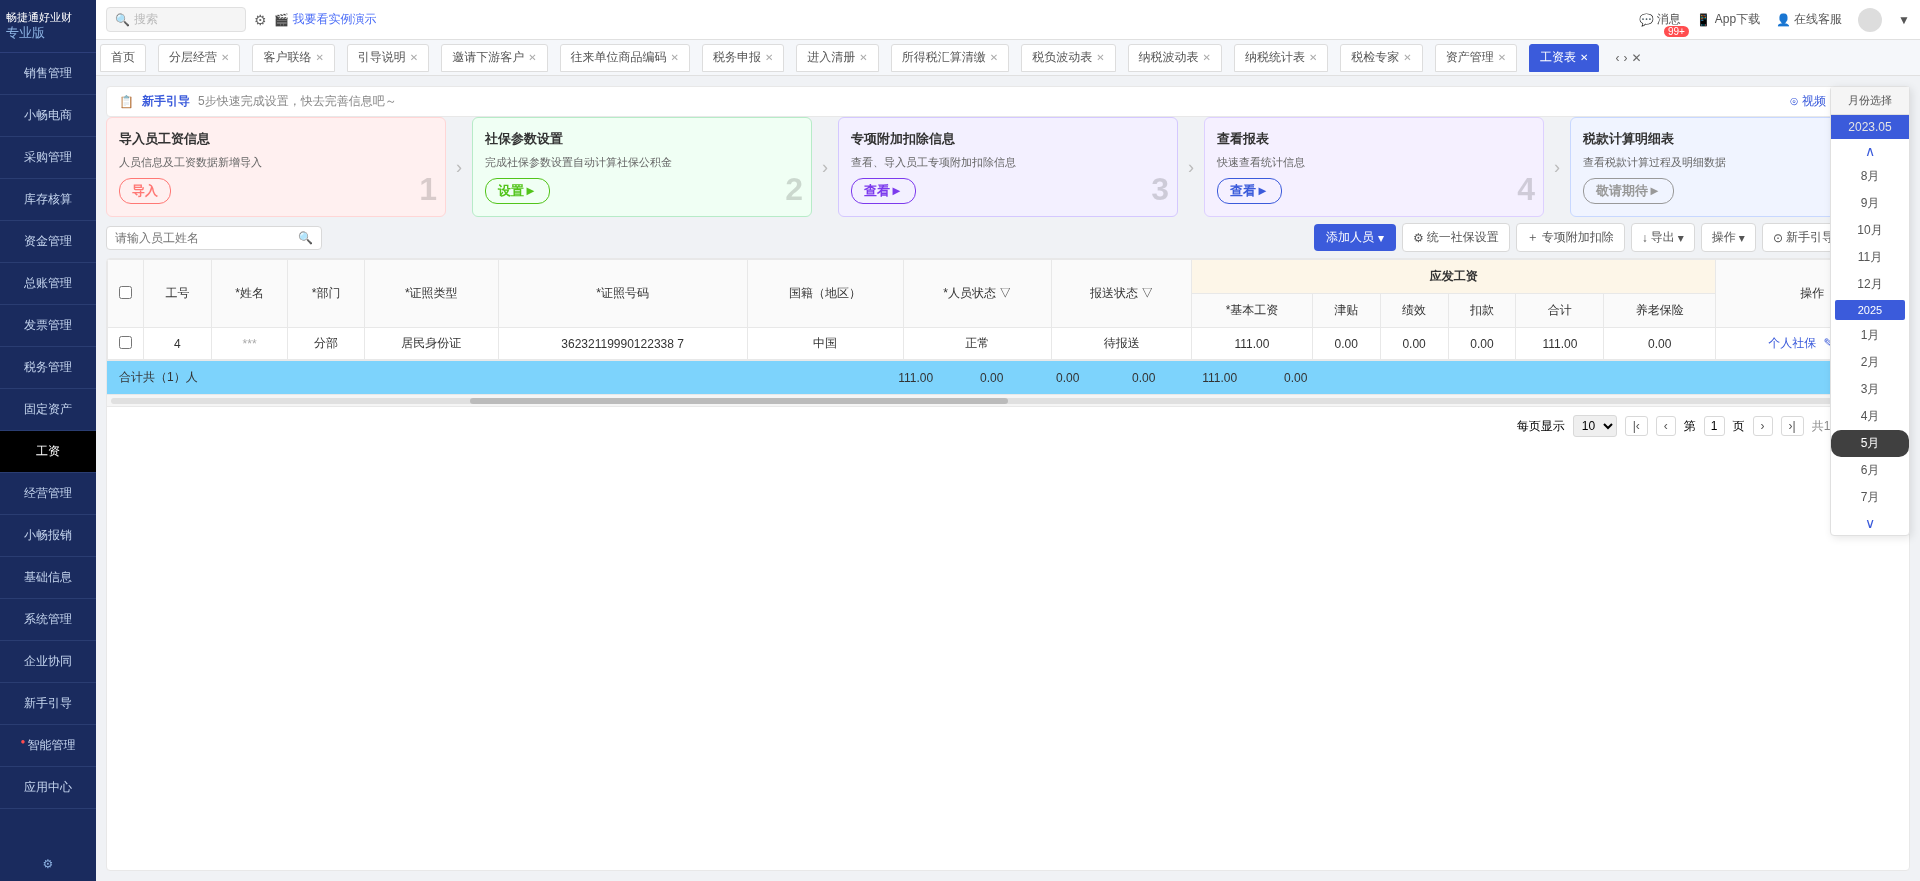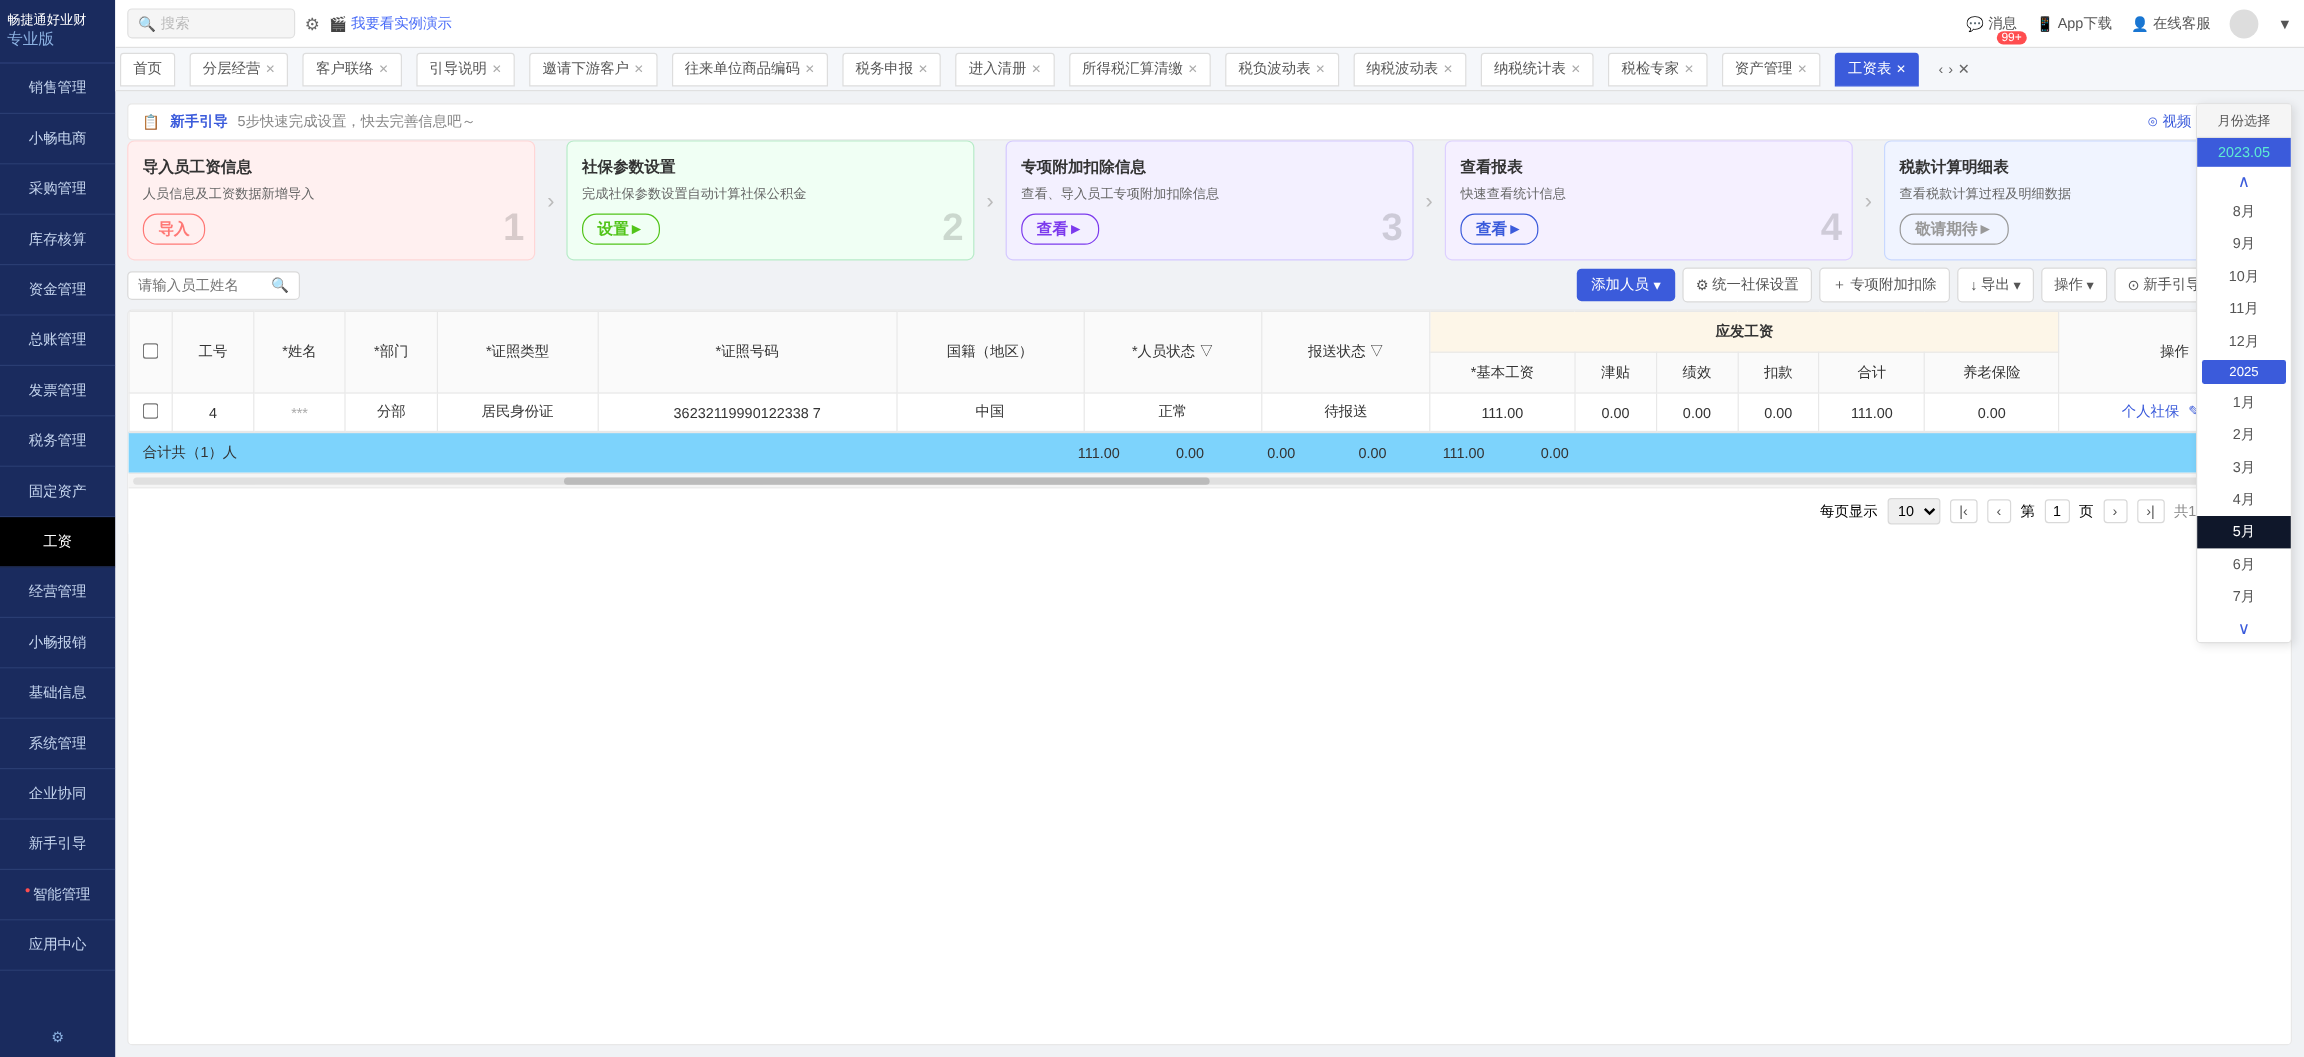--- a/index.html
+++ b/index.html
@@ -60,21 +60,21 @@
     .step-btn { display: inline-block; border-radius: 12px; padding: 3px 12px; font-size: 13px; cursor: pointer; border: 1px solid; margin-top: auto; align-self: flex-start; font-weight: bold; }
     .step-btn.pink-btn { border-color: #ff7875; color: #ff7875; }
     .step-btn.green-btn { border-color: #52c41a; color: #52c41a; }
     .step-btn.purple-btn { border-color: #7c3aed; color: #7c3aed; }
     .step-btn.blue-btn { border-color: #3b5bdb; color: #3b5bdb; }
     .step-btn.gray-btn { border-color: #999; color: #999; }
     .step-arrow { color: #bbb; font-size: 18px; display: flex; align-items: center; padding: 0 4px; }
 
     
     .toolbar { display: flex; align-items: center; gap: 8px; padding: 6px 0; }
-    .search-input-wrap { border: 1px solid #d9d9d9; border-radius: 4px; padding: 4px 8px; display: flex; align-items: flex-end; gap: 4px; background: #fff; width: 144px; }
+    .search-input-wrap { border: 1px solid #d9d9d9; border-radius: 4px; padding: 4px 8px; display: flex; align-items: flex-end; gap: 4px; background: #fff; width: 216px; }
     .search-input-wrap input { border: none; outline: none; font-size: 12px; color: #666; width: 100%; background: transparent; }
     .btn-primary { background: #3b5bdb; color: #fff; border: none; border-radius: 4px; padding: 5px 12px; cursor: pointer; font-size: 12px; display: flex; align-items: center; gap: 4px; }
     .btn-default { background: #fff; color: #555; border: 1px solid #d9d9d9; border-radius: 4px; padding: 5px 10px; cursor: pointer; font-size: 12px; display: flex; align-items: center; gap: 3px; }
     .toolbar-right { margin-left: auto; display: flex; align-items: center; gap: 6px; }
 
     
     .table-container { background: #fff; border: 1px solid #e8e8e8; border-radius: 4px; overflow: auto; flex: 1; }
     table { width: 100%; border-collapse: collapse; font-size: 12px; }
     thead { background: #fafafa; }
     th { border: 1px solid #e8e8e8; padding: 8px 6px; text-align: center; color: #333; font-weight: normal; white-space: nowrap; }
@@ -96,21 +96,21 @@
     .scrollbar-wrap { height: 12px; background: #f5f5f5; border-top: 1px solid #e8e8e8; display: flex; align-items: center; padding: 0 4px; }
     .scrollbar-track { flex: 1; height: 6px; background: #e0e0e0; border-radius: 3px; position: relative; }
     .scrollbar-thumb { width: 30%; height: 6px; background: #bbb; border-radius: 3px; margin-left: 20%; }
 
     
     .month-panel { position: absolute; right: 0; top: 0; width: 80px; background: #fff; border: 1px solid #e0e0e0; border-radius: 4px; box-shadow: 2px 2px 8px rgba(0,0,0,0.1); z-index: 100; display: flex; flex-direction: column; }
     .month-panel-title { background: #f5f5f5; padding: 6px; text-align: center; font-size: 11px; color: #555; border-bottom: 1px solid #e0e0e0; }
     .month-nav { display: flex; justify-content: center; gap: 4px; padding: 4px; }
     .month-nav-btn { cursor: pointer; color: #3b5bdb; font-size: 14px; background: none; border: none; }
     .month-item { padding: 5px 8px; text-align: center; cursor: pointer; color: #555; font-size: 12px; }
-    .month-item.active { background: #0f172a; color: #fff; border-radius: 0; }
+    .month-item.active { background: #404040; color: #fff; border-radius: 10px; }
     .month-panel-bottom { display: flex; justify-content: center; gap: 4px; padding: 4px; }
 
     .content-body { display: flex; flex-direction: column; flex: 1; position: relative; }
   </style>
 </head>
 <body>
 
 <div class="sidebar">
   <div class="sidebar-logo">
     <div class="sidebar-logo-text">畅捷通好业财</div>
@@ -418,21 +418,21 @@
           <span style="border:1px solid #d9d9d9;padding:2px 6px;border-radius:3px;">1</span>
           <span>页</span>
           <button class="page-btn">›</button>
           <button class="page-btn">›|</button>
           <span style="color:#888;">共1页，1条记录</span>
         </div>
       </div>
 
       <div class="month-panel">
         <div class="month-panel-title">月份选择</div>
-        <div style="background:#3b5bdb;color:#5eead4;text-align:center;padding:5px;font-size:12px;">2023.05</div>
+        <div style="background:#3b5bdb;color:#e5e5e5;text-align:center;padding:5px;font-size:12px;">2023.05</div>
         <div class="month-nav">
           <button class="month-nav-btn">∧</button>
         </div>
         <div class="month-item">8月</div>
         <div class="month-item">9月</div>
         <div class="month-item">10月</div>
         <div class="month-item">11月</div>
         <div class="month-item">12月</div>
         <div style="background:#3b5bdb;color:#fff;text-align:center;padding:4px;font-size:11px;margin:2px 4px;border-radius:2px;">2025</div>
         <div class="month-item">1月</div>

